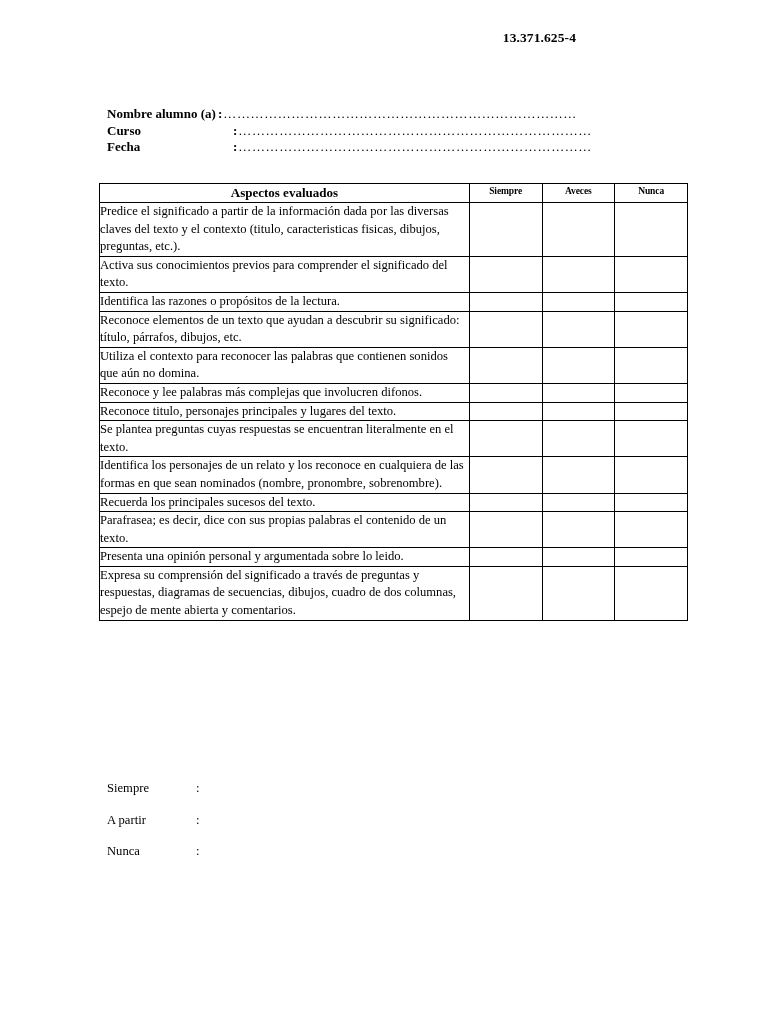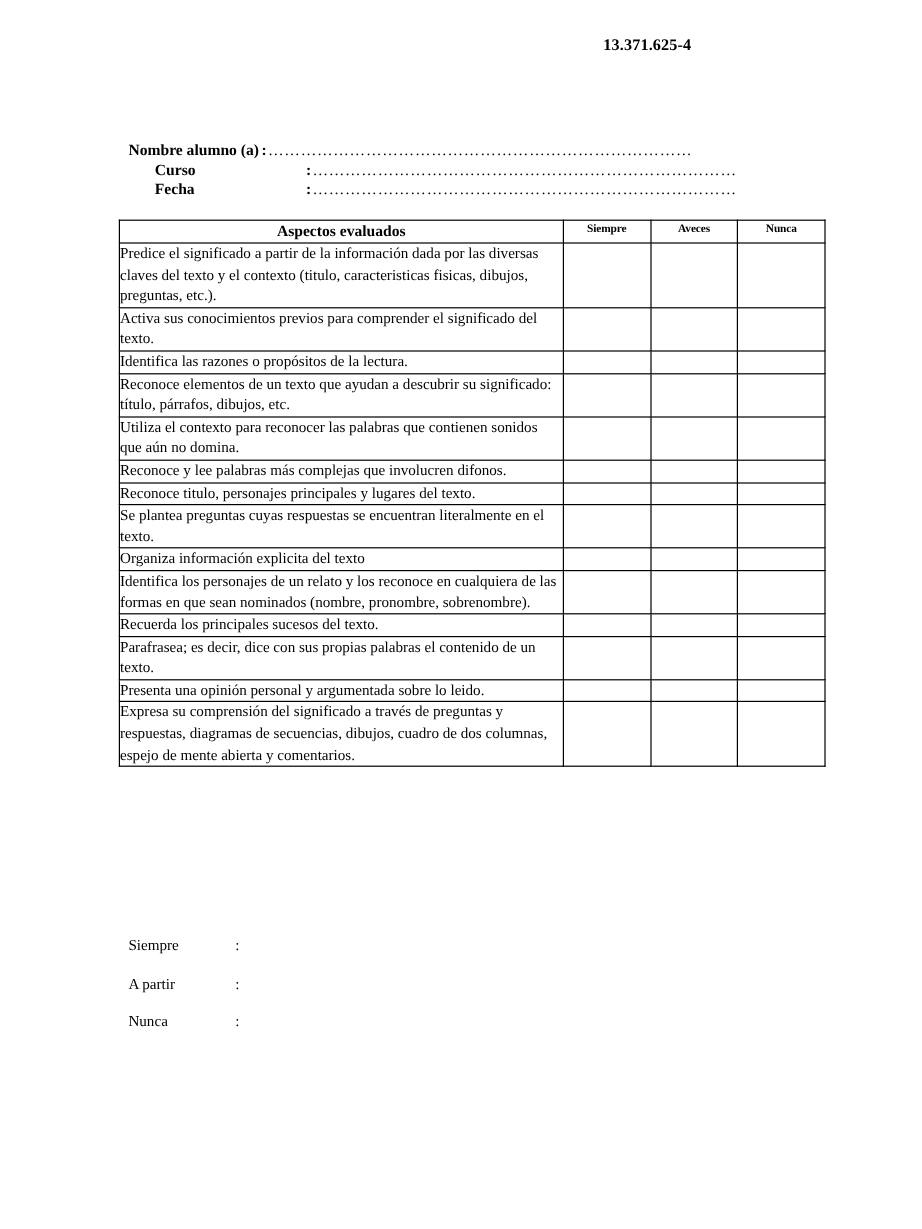--- a/index.html
+++ b/index.html
@@ -44,39 +44,39 @@
     text-align: center;
     font-size: 14.5px;
     font-weight: bold;
     letter-spacing: 0.15px;
     white-space: pre;
   }
 
   
   .form-block {
     position: absolute;
-    top: 117px;
+    top: 106px;
     left: 107px;
     width: 520px;
   }
   .form-row {
     display: flex;
     align-items: baseline;
     height: 16.5px;
     line-height: 16.5px;
     white-space: nowrap;
     overflow: hidden;
   }
   .form-label {
     font-size: 13px;
     font-weight: bold;
     flex: 0 0 auto;
   }
   .form-label.w-wide { width: 111px; }
-  .form-label.w-narrow { width: 126px; margin-left: 22px; }
+  .form-label.w-narrow { width: 126px; }
   .form-colon {
     font-size: 13px;
     font-weight: bold;
     flex: 0 0 auto;
     padding-right: 1px;
   }
   .form-dots {
     flex: 1 1 auto;
     font-size: 13px;
     letter-spacing: 0.6px;
@@ -241,26 +241,20 @@
           <td class="td-mark"></td>
           <td class="td-mark"></td>
         </tr>
         <tr>
           <td class="td-aspect">Se plantea preguntas cuyas respuestas se encuentran literalmente en el texto.</td>
           <td class="td-mark"></td>
           <td class="td-mark"></td>
           <td class="td-mark"></td>
         </tr>
         <tr>
-          <td class="td-aspect">Organiza información explicita del texto</td>
-          <td class="td-mark"></td>
-          <td class="td-mark"></td>
-          <td class="td-mark"></td>
-        </tr>
-        <tr>
           <td class="td-aspect">Identifica los personajes de un relato y los reconoce en cualquiera de las formas en que sean nominados (nombre, pronombre, sobrenombre).</td>
           <td class="td-mark"></td>
           <td class="td-mark"></td>
           <td class="td-mark"></td>
         </tr>
         <tr>
           <td class="td-aspect">Recuerda los principales sucesos del texto.</td>
           <td class="td-mark"></td>
           <td class="td-mark"></td>
           <td class="td-mark"></td>

